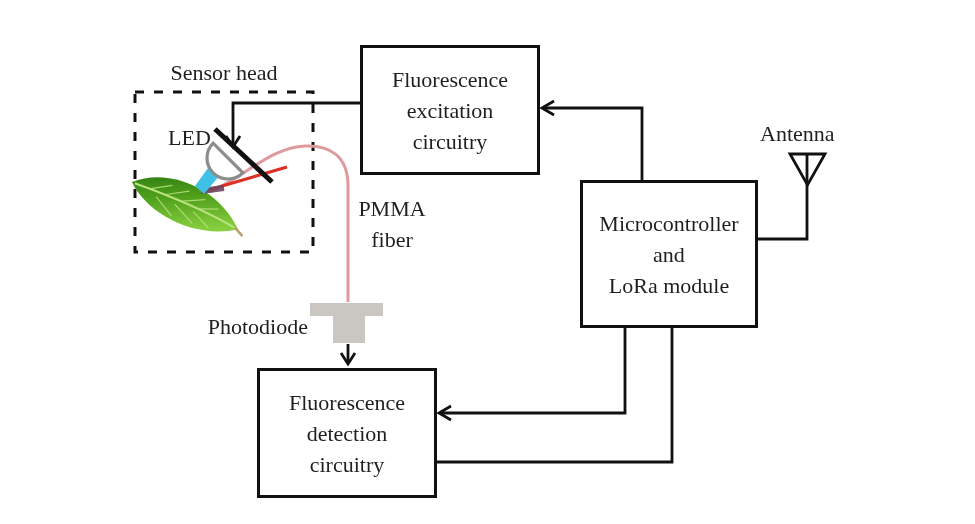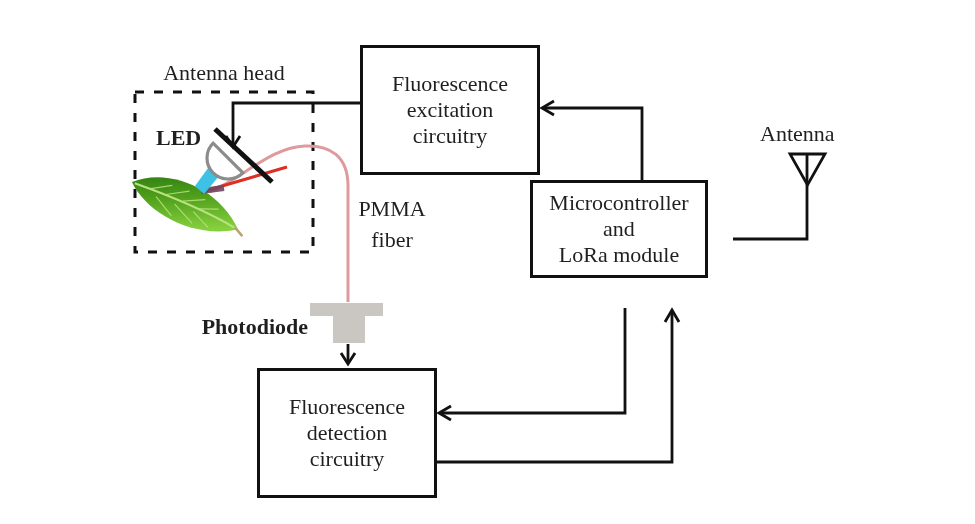--- a/index.html
+++ b/index.html
@@ -24,39 +24,39 @@
   .block {
     position: absolute;
     box-sizing: border-box;
     background: #ffffff;
     border: 3px solid #111111;
     display: flex;
     align-items: center;
     justify-content: center;
     text-align: center;
     font-size: 22px;
-    line-height: 26px;
+    line-height: 31px;
     white-space: pre-line;
     z-index: 2;
   }
   .block-excitation   { left: 360px; top: 45px;  width: 180px; height: 130px; }
-  .block-micro        { left: 530px; top: 180px; width: 178px; height: 98px; }
+  .block-micro        { left: 580px; top: 180px; width: 178px; height: 148px; }
   .block-detection    { left: 257px; top: 368px; width: 180px; height: 130px; }
   .lbl {
     position: absolute;
     font-size: 22px;
     line-height: 26px;
     white-space: pre-line;
     z-index: 3;
   }
   .lbl-sensor-head    { left: 135px; top: 60px;  width: 178px; text-align: center; }
-  .lbl-led            { left: 156px; top: 125px; font-weight: bold; }
+  .lbl-led            { left: 168px; top: 125px; }
   .lbl-pmma           { left: 340px; top: 193px; width: 104px; text-align: center; line-height: 31px; }
   .lbl-optical-filter { left: 130px; top: 292px; width: 178px; text-align: right; line-height: 24px; }
-  .lbl-photodiode     { left: 130px; top: 315px; width: 178px; text-align: right; line-height: 24px; font-weight: bold; }
+  .lbl-photodiode     { left: 130px; top: 315px; width: 178px; text-align: right; line-height: 24px; }
   .lbl-antenna        { left: 760px; top: 121px; width: 108px; text-align: left; }
 </style>
 </head>
 <body>
 
 <div id="canvas">
 
   <svg id="shapes" width="975" height="524" viewBox="0 0 975 524">
     <defs>
       <linearGradient id="leafGrad" gradientUnits="userSpaceOnUse" x1="30" y1="-28" x2="58" y2="26">
@@ -116,20 +116,20 @@
   <div class="block block-excitation">Fluorescence
 excitation
 circuitry</div>
   <div class="block block-micro">Microcontroller
 and
 LoRa module</div>
   <div class="block block-detection">Fluorescence
 detection
 circuitry</div>
 
-  <div class="lbl lbl-sensor-head">Antenna head</div>
+  <div class="lbl lbl-sensor-head">Sensor head</div>
   <div class="lbl lbl-led">LED</div>
   <div class="lbl lbl-pmma">PMMA
 fiber</div>
   <div class="lbl lbl-photodiode">Photodiode</div>
   <div class="lbl lbl-antenna">Antenna</div>
 
 </div>
 
 </body></html>

